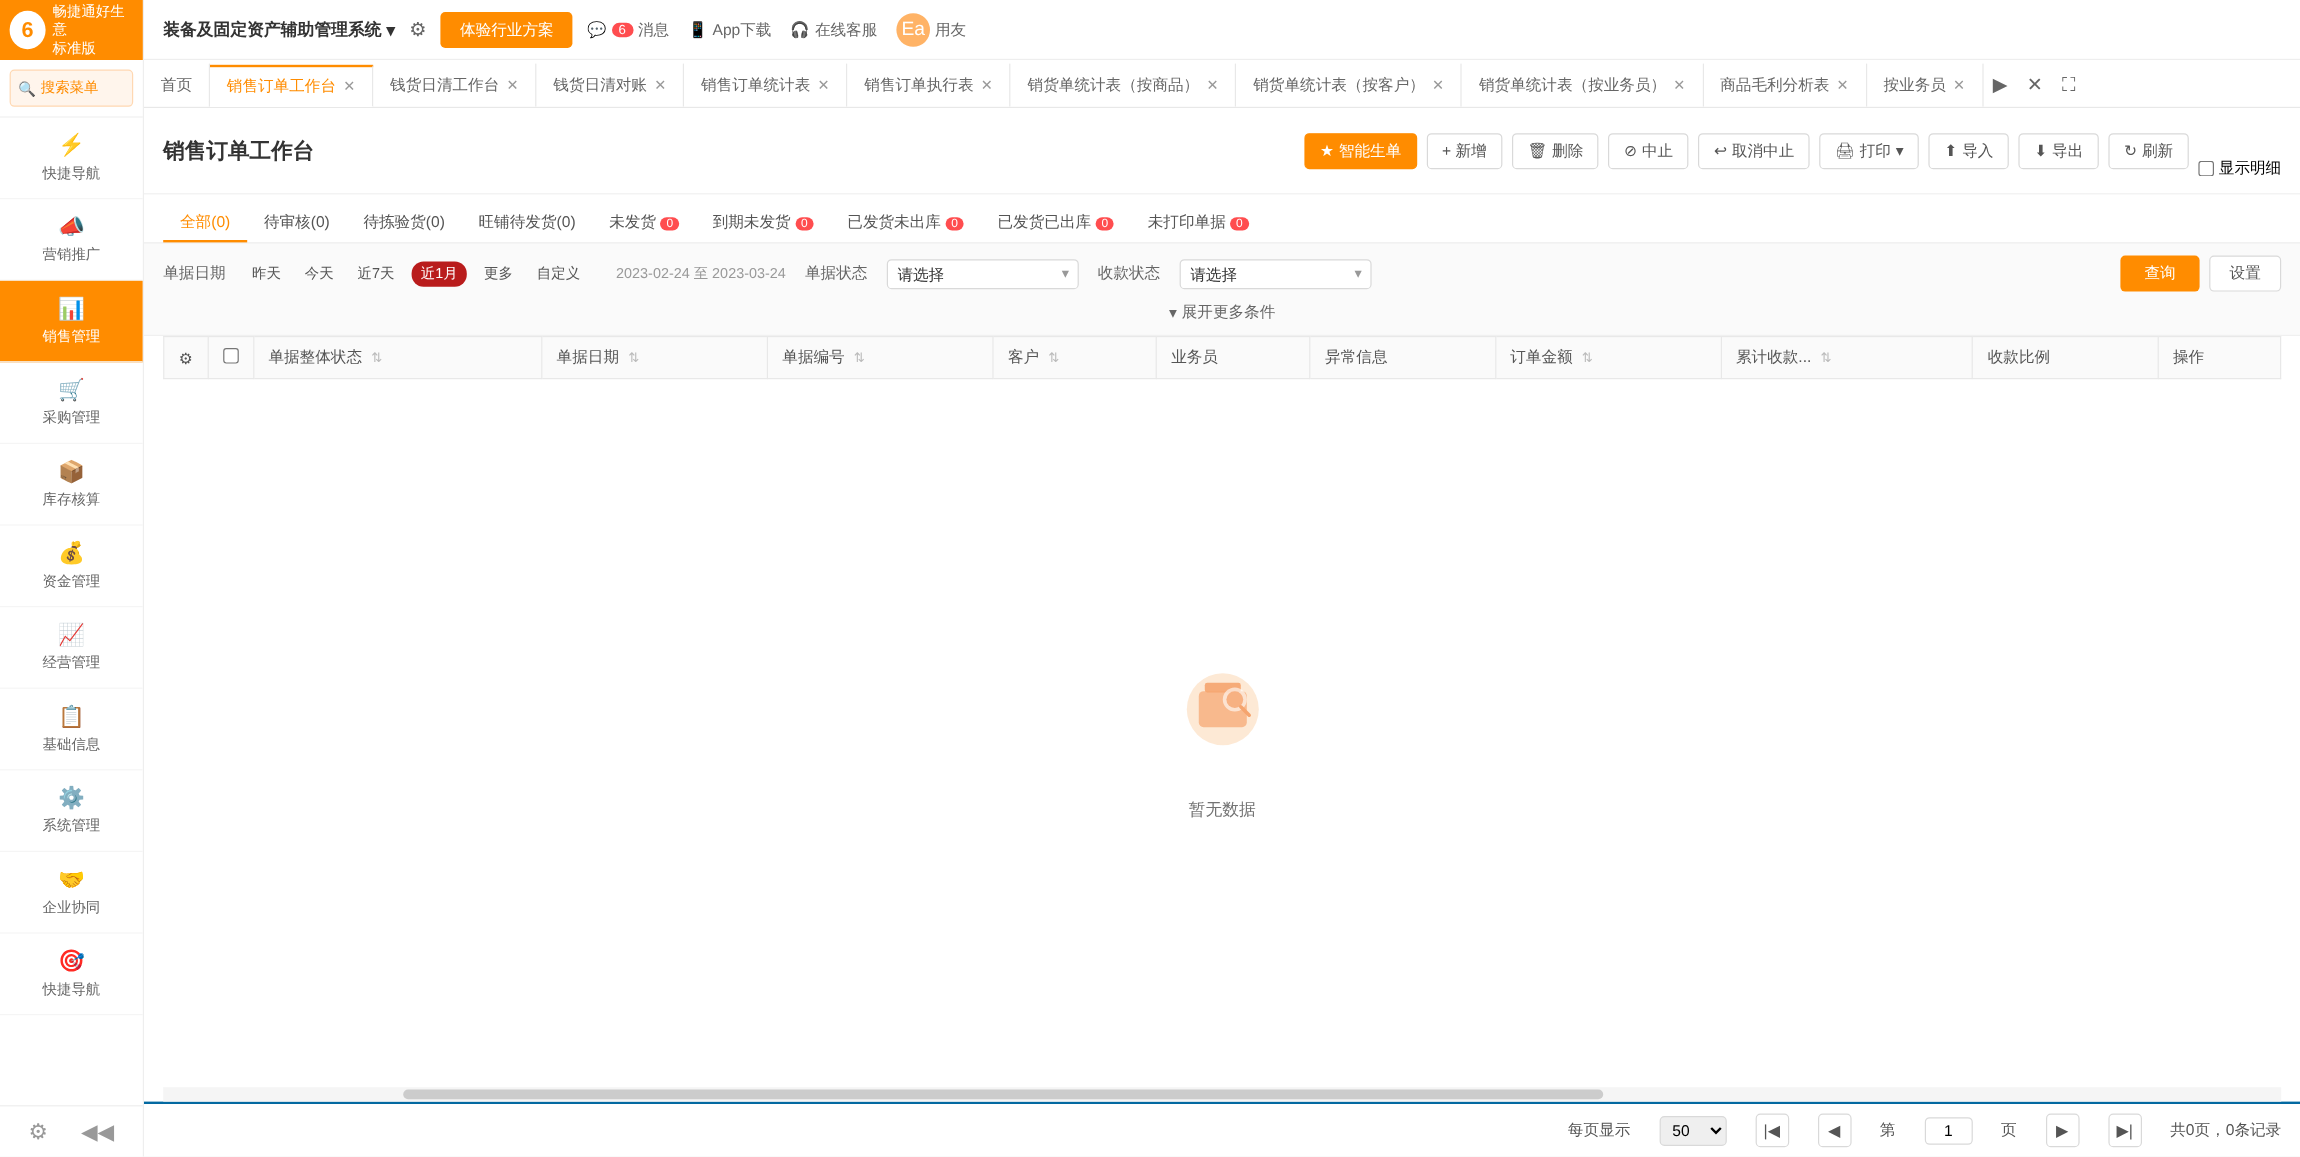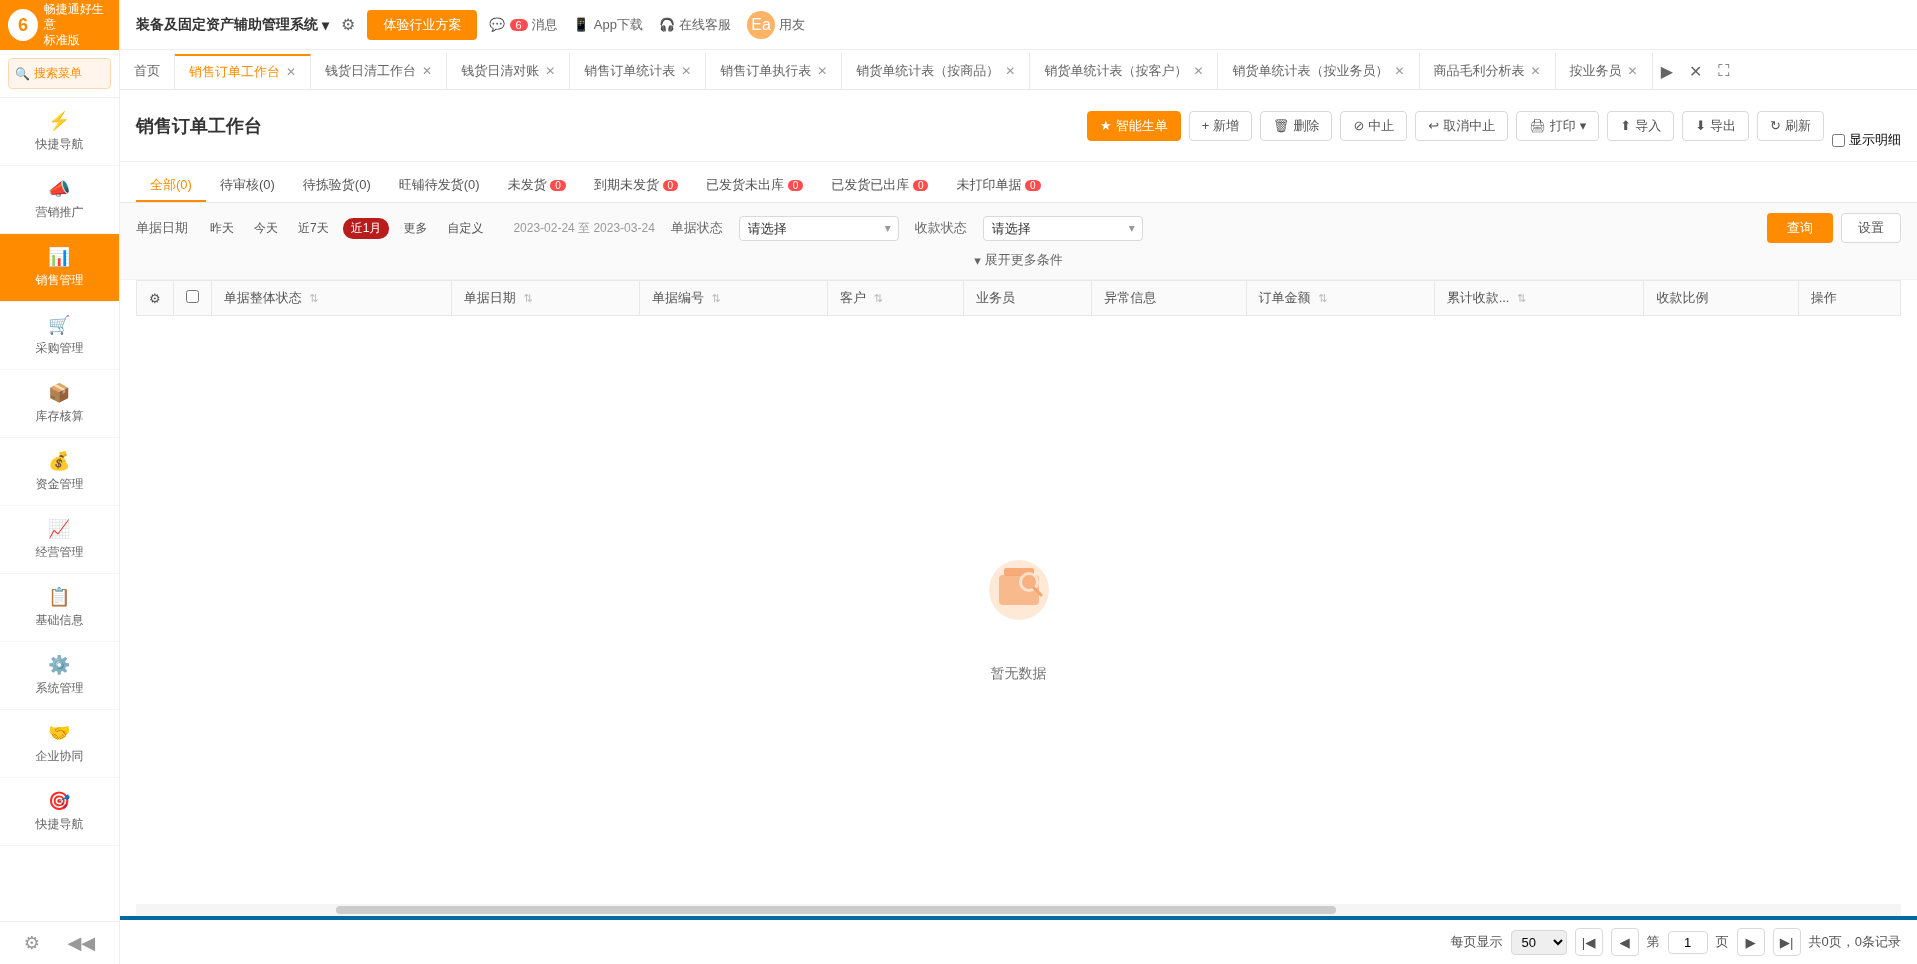--- a/index.html
+++ b/index.html
@@ -84,21 +84,21 @@
     .data-table th .sort-icon { color: #bbb; font-size: 11px; margin-left: 4px; }
     .checkbox-col { width: 36px; text-align: center; }
     .settings-col { width: 30px; }
 
     
     .empty-state { flex: 1; display: flex; flex-direction: column; align-items: center; justify-content: center; padding: 60px 0; }
     .empty-icon { font-size: 80px; margin-bottom: 16px; }
     .empty-text { color: #737373; font-size: 14px; }
 
     
-    .pagination { padding: 8px 16px; border-top: 4px solid #0369a1; display: flex; align-items: center; justify-content: flex-end; gap: 8px; font-size: 13px; color: #555; }
+    .pagination { padding: 8px 16px; border-top: 2px solid #0369a1; display: flex; align-items: center; justify-content: flex-end; gap: 24px; font-size: 13px; color: #555; }
     .page-size-select { padding: 3px 6px; border: 1px solid #d9d9d9; border-radius: 4px; font-size: 13px; }
     .page-nav-btn { width: 28px; height: 28px; border: 1px solid #d9d9d9; border-radius: 4px; background: #fff; cursor: pointer; display: flex; align-items: center; justify-content: center; color: #555; }
     .page-nav-btn:disabled { color: #ccc; cursor: not-allowed; }
     .page-input { width: 40px; padding: 3px; border: 1px solid #d9d9d9; border-radius: 4px; text-align: center; font-size: 13px; }
 
     
     .scroll-area { height: 12px; background: #f5f5f5; position: relative; margin: 0 16px; }
     .scroll-thumb { height: 8px; width: 1000px; background: #ccc; border-radius: 4px; position: absolute; top: 2px; left: 200px; }
 
     .select-wrapper { position: relative; display: inline-block; }

